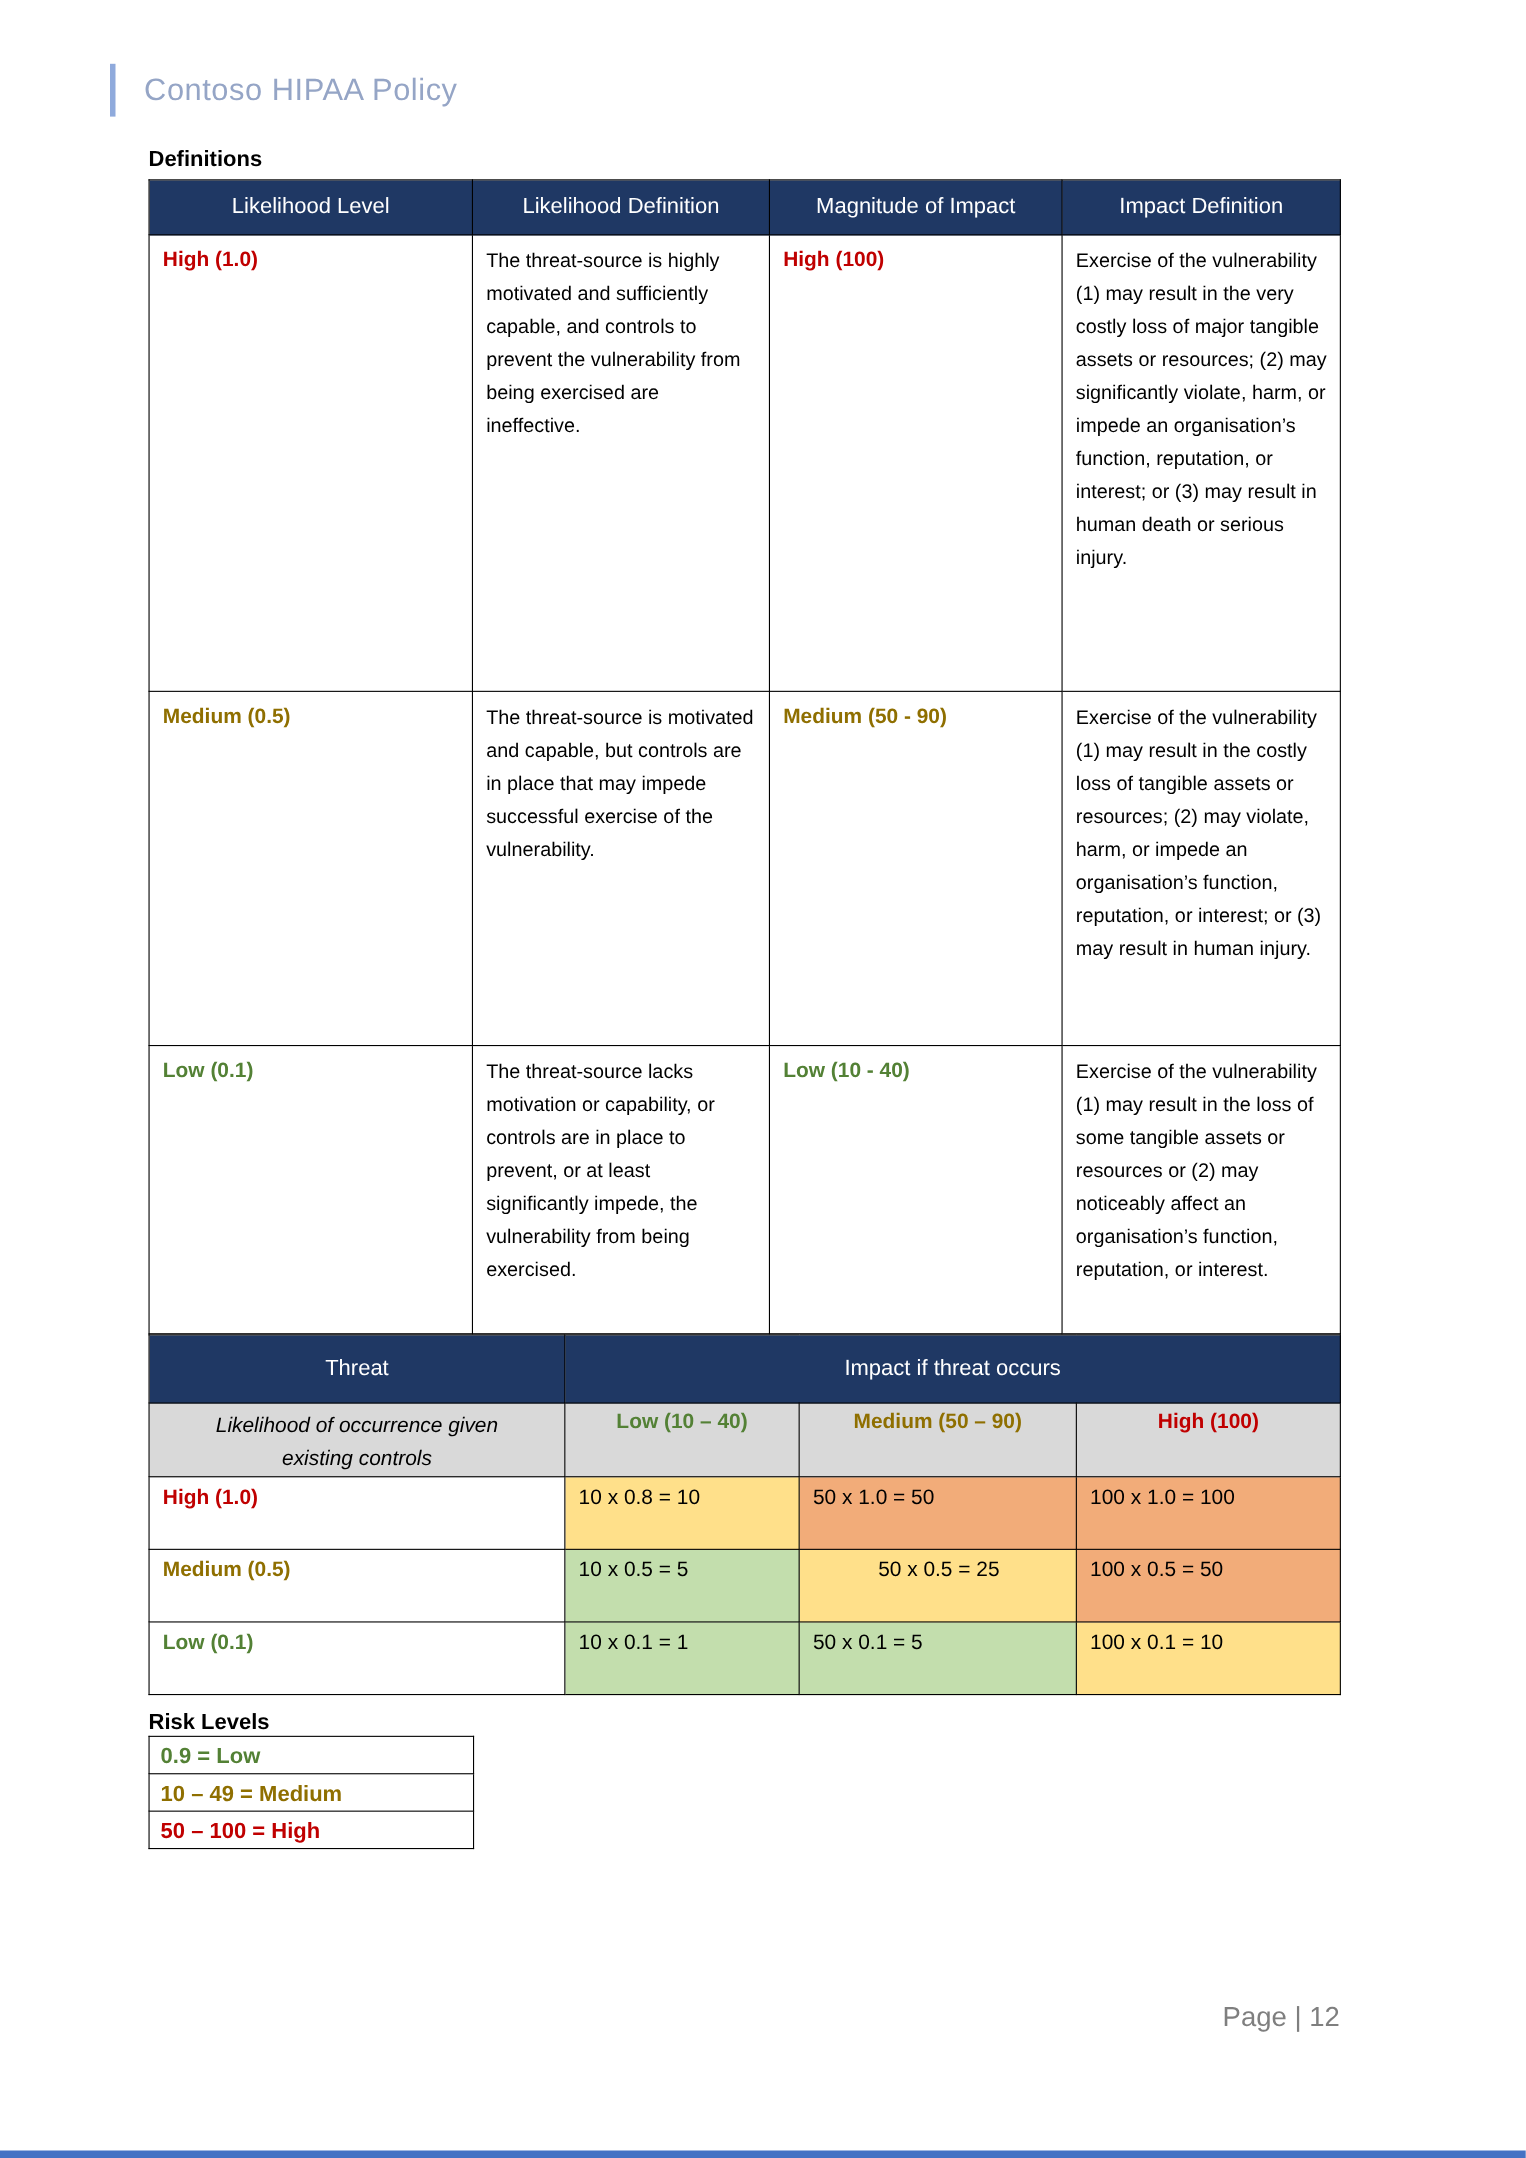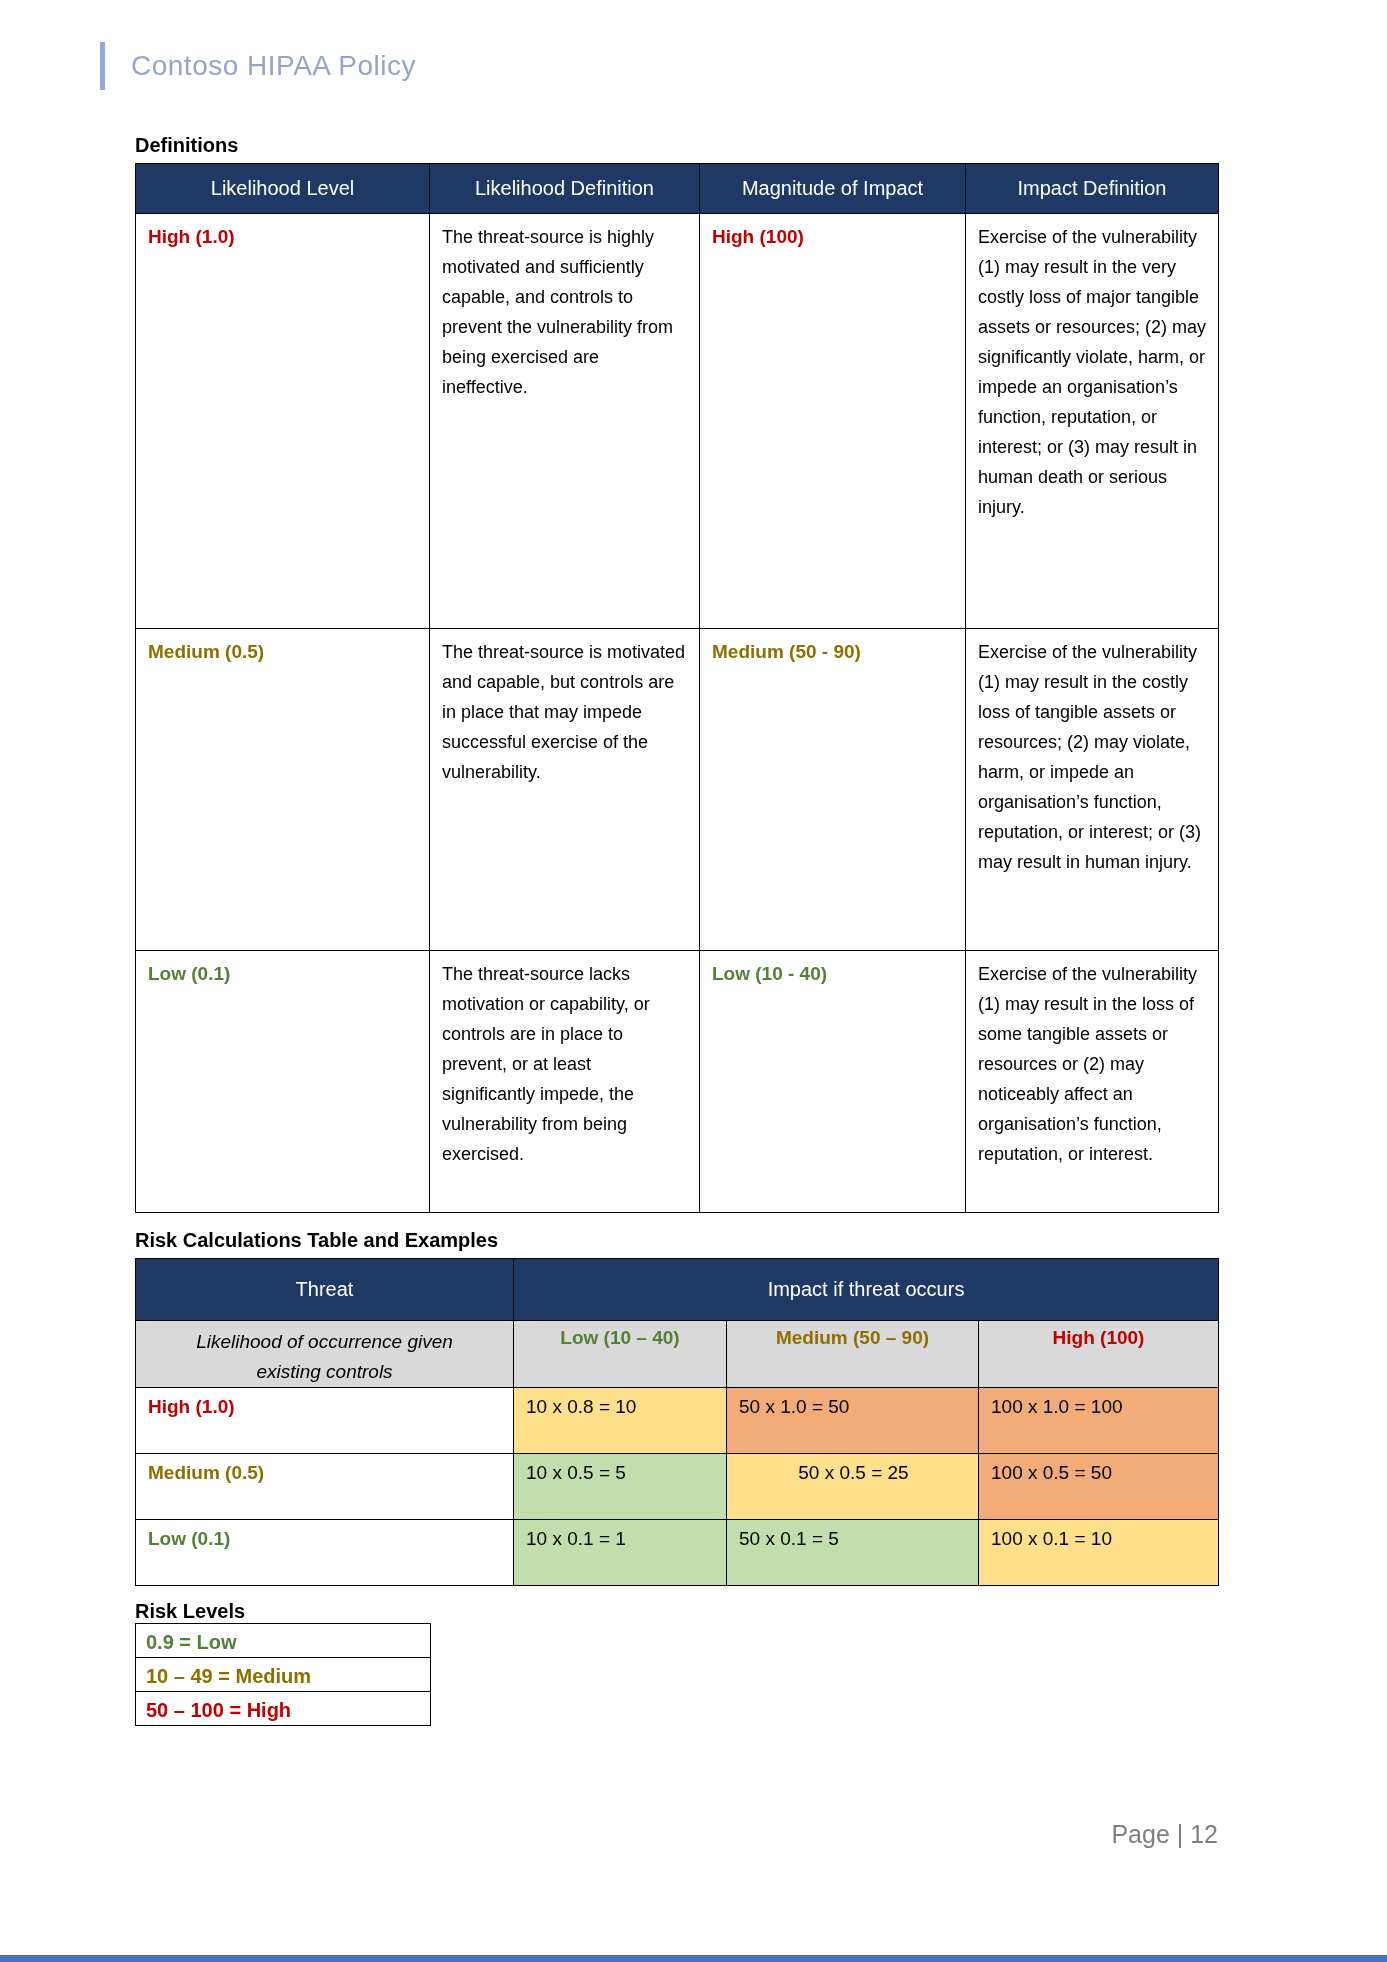--- a/index.html
+++ b/index.html
@@ -5,21 +5,21 @@
   * { box-sizing: border-box; margin: 0; padding: 0; }
   html, body { background: #ffffff; }
   body {
     width: 1387px; height: 1962px;
     position: relative;
     font-family: "Liberation Sans", sans-serif;
     color: #000;
     overflow: hidden;
   }
   
-  .title-block { position: absolute; left: 100px; top: 42px; display: flex; align-items: center; }
+  .title-block { position: absolute; left: 100px; top: 58px; display: flex; align-items: center; }
   .title-bar { width: 5px; height: 48px; background: #8FAADC; margin-right: 26px; }
   .doc-title { font-size: 28px; color: #95A5C6; letter-spacing: 0.5px; }
 
   
   .content { position: absolute; left: 135px; top: 134px; width: 1083px; }
   h2.sec-heading { font-size: 20px; font-weight: bold; color: #000; }
   #def-heading { margin: 0 0 6px 0; }
   #calc-heading { margin: 16px 0 6px 0; }
   #levels-heading { margin: 14px 0 0 0; }
 
@@ -108,21 +108,20 @@
         </tr>
         <tr class="r3">
           <td class="lvl" style="color: rgb(83, 129, 53);">Low (0.1)</td>
           <td>The threat-source lacks motivation or capability, or controls are in place to prevent, or at least significantly impede, the vulnerability from being exercised.</td>
           <td class="lvl" style="color: rgb(83, 129, 53);">Low (10 - 40)</td>
           <td>Exercise of the vulnerability (1) may result in the loss of some tangible assets or resources or (2) may noticeably affect an organisation’s function, reputation, or interest.</td>
         </tr>
       </tbody>
     </table>
 
-    <h2 class="sec-heading" id="calc-heading">Risk Calculations Table and Examples</h2>
 
     <table class="calc-table">
       <colgroup>
           <col style="width:378px">
           <col style="width:213px">
           <col style="width:252px">
           <col style="width:240px">
         </colgroup>
       <tbody>
         <tr class="navy">

